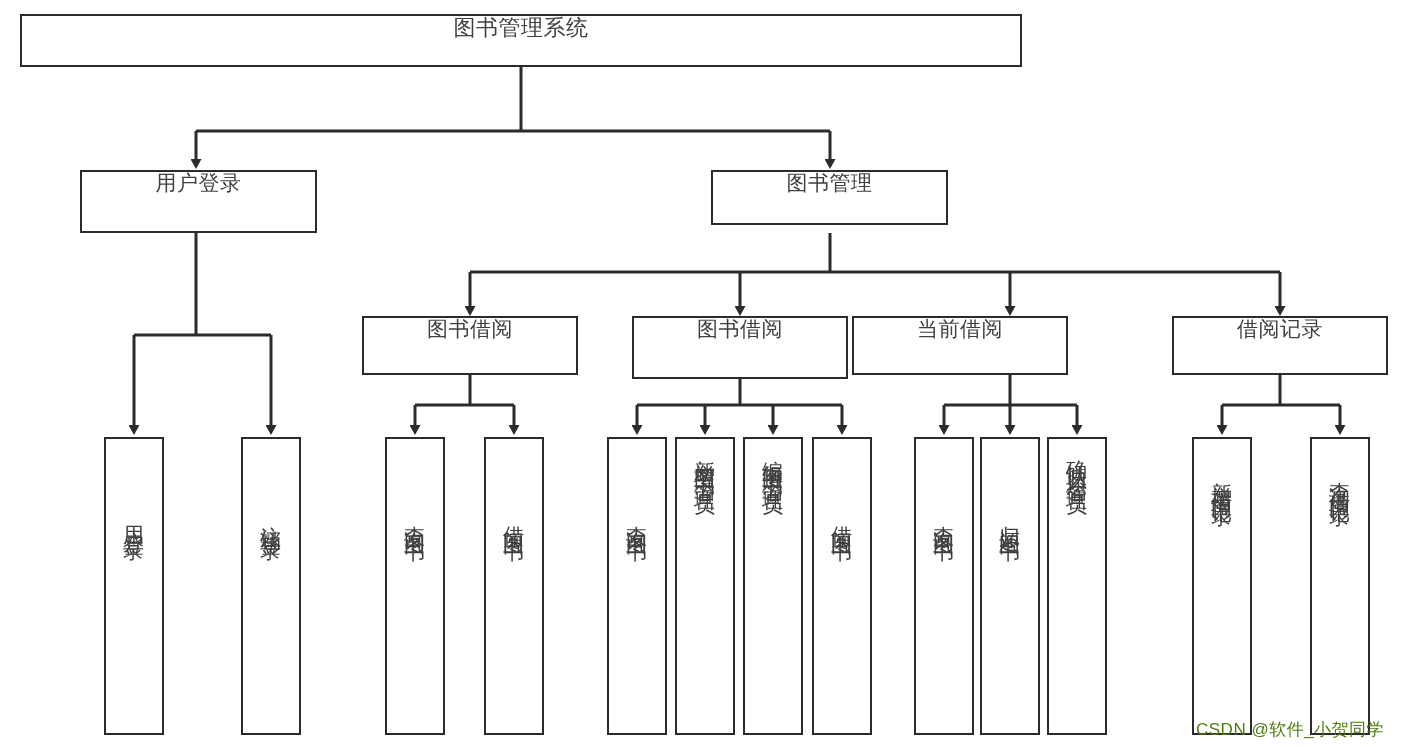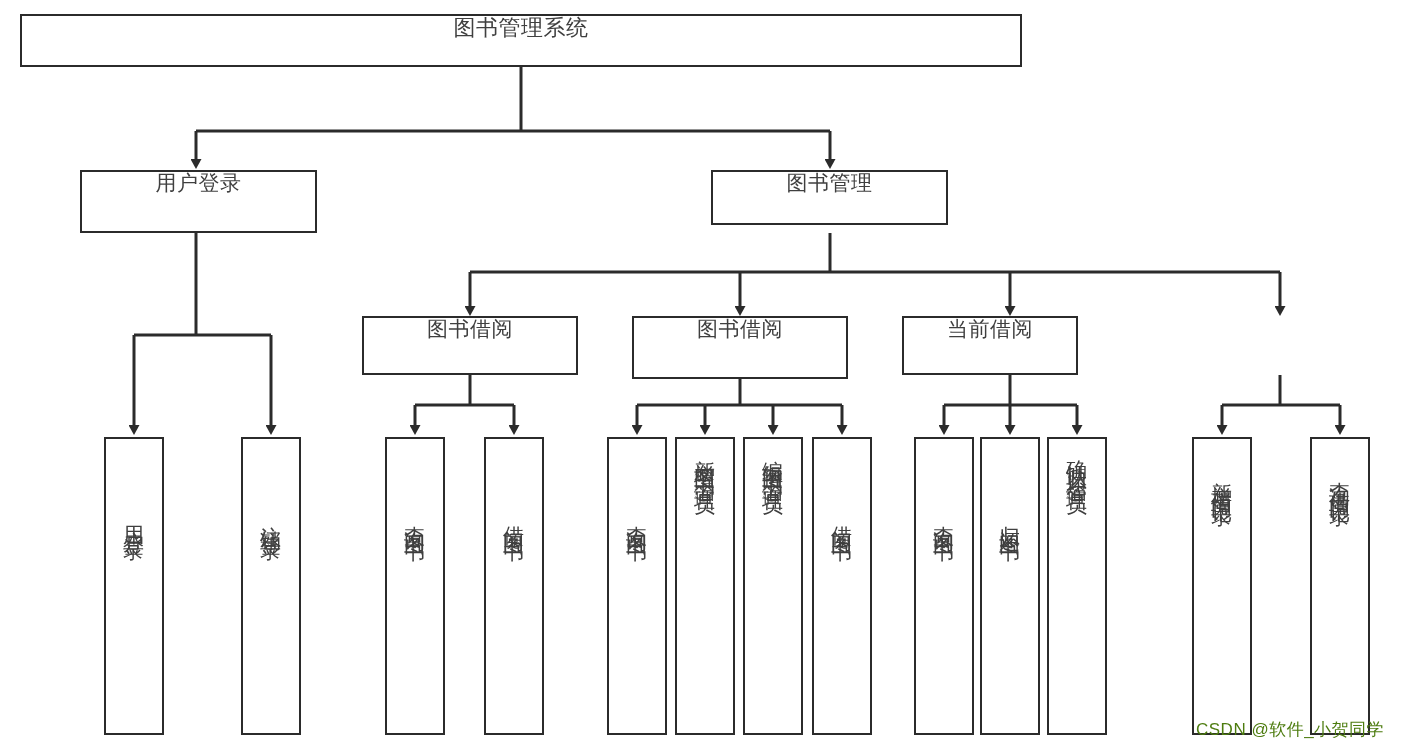--- a/index.html
+++ b/index.html
@@ -143,22 +143,25 @@
   <div class="node horiz" style="left:711px; top:170px; width:237px; height:55px;">
     <span class="label">图书管理</span>
   </div>
 
   <div class="node horiz" style="left:362px; top:316px; width:216px; height:59px;">
     <span class="label">图书借阅</span>
   </div>
   <div class="node horiz" style="left:632px; top:316px; width:216px; height:63px;">
     <span class="label">图书借阅</span>
   </div>
-  <div class="node horiz" style="left:902px; top:316px; width:176px; height:59px;">
+  <div class="node horiz" style="left:852px; top:316px; width:216px; height:59px;">
     <span class="label">当前借阅</span>
+  </div>
+  <div class="node horiz" style="left:1172px; top:316px; width:216px; height:59px;">
+    <span class="label">借阅记录</span>
   </div>
 
   <div class="node vert mid" style="left:104px; top:437px; width:60px; height:298px;">
     <span class="label" style="margin-top:66px;">用户登录</span>
   </div>
   <div class="node vert mid" style="left:241px; top:437px; width:60px; height:298px;">
     <span class="label" style="margin-top:66px;">注销登录</span>
   </div>
 
   <div class="node vert mid" style="left:385px; top:437px; width:60px; height:298px;">

